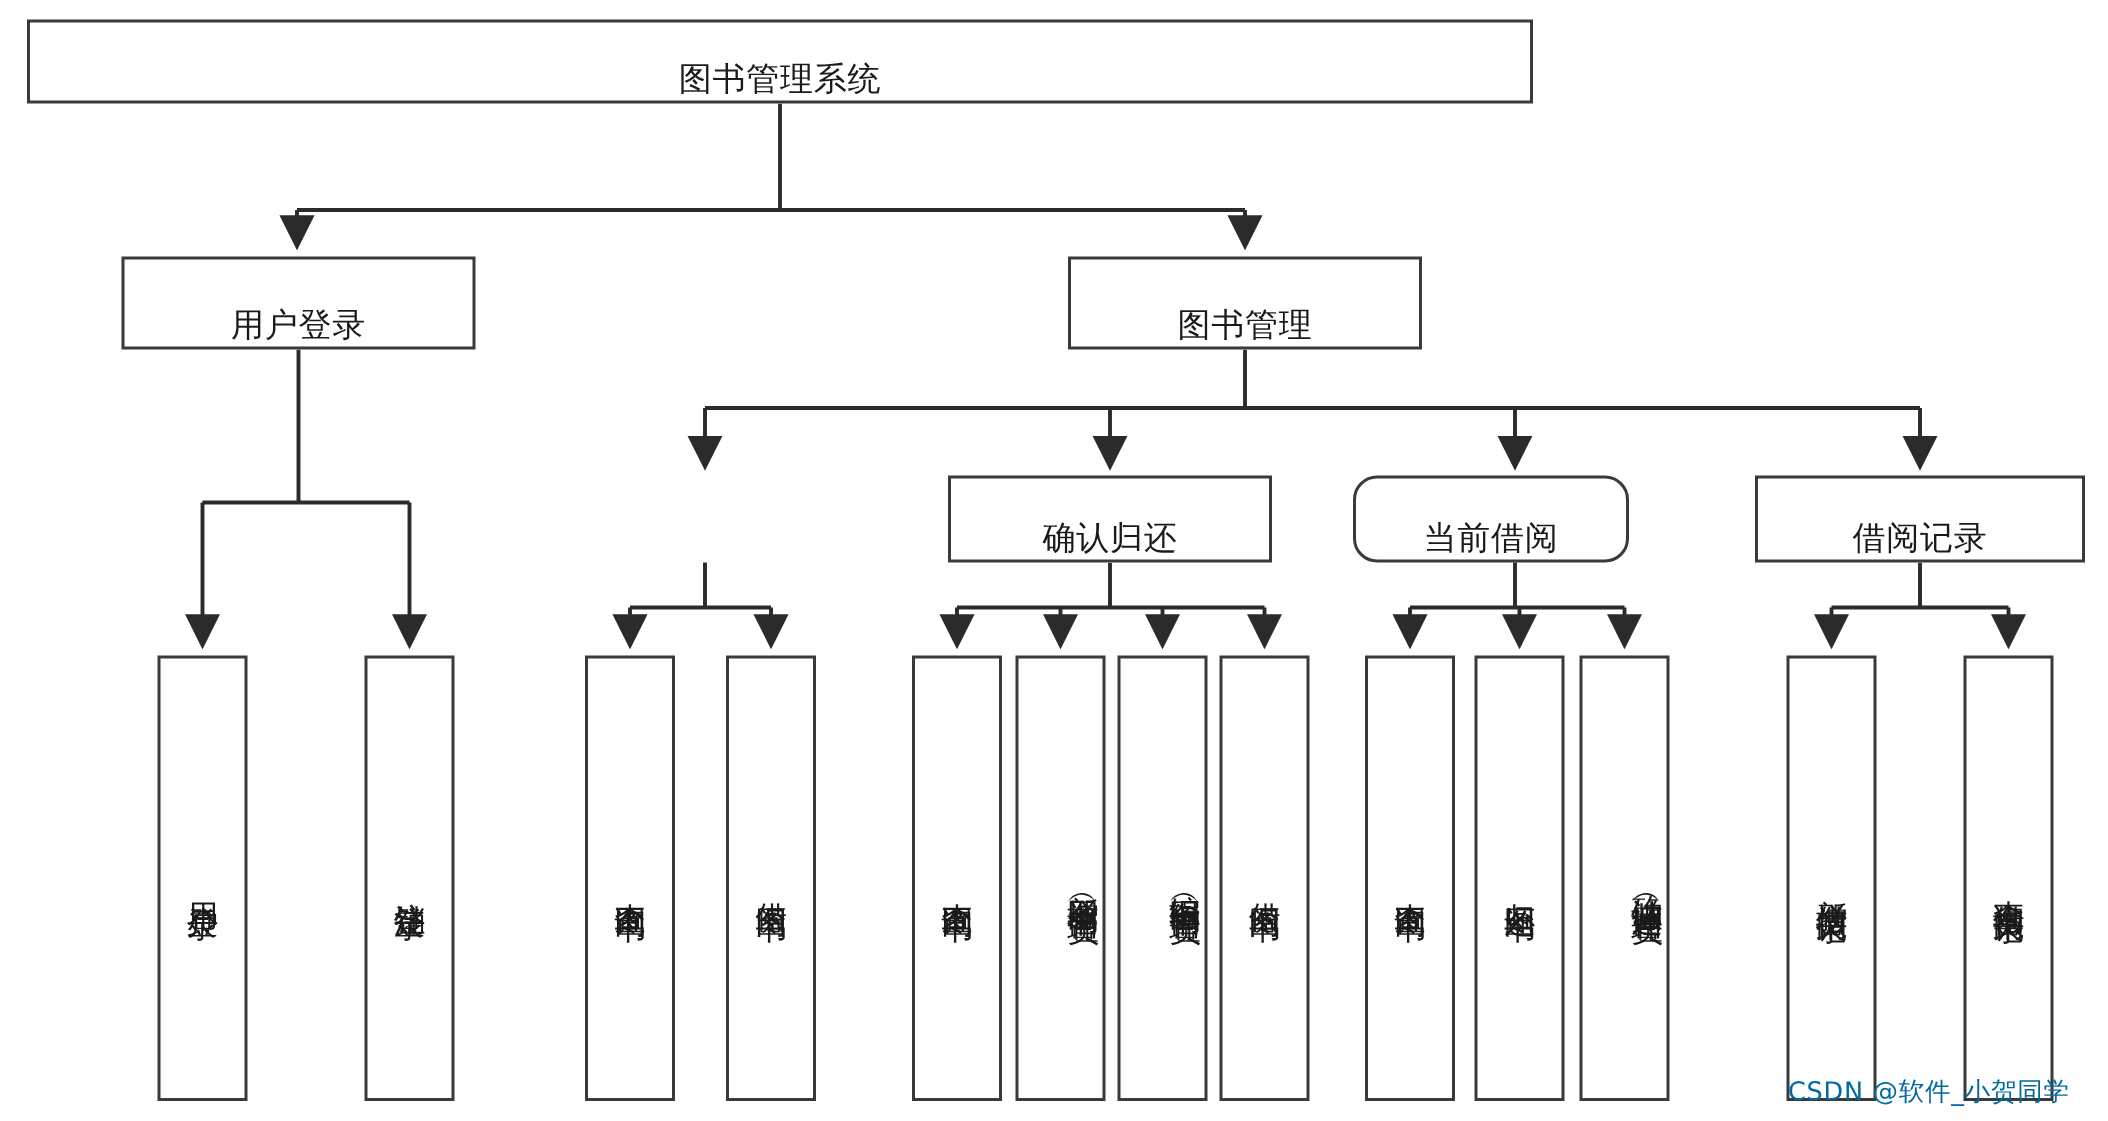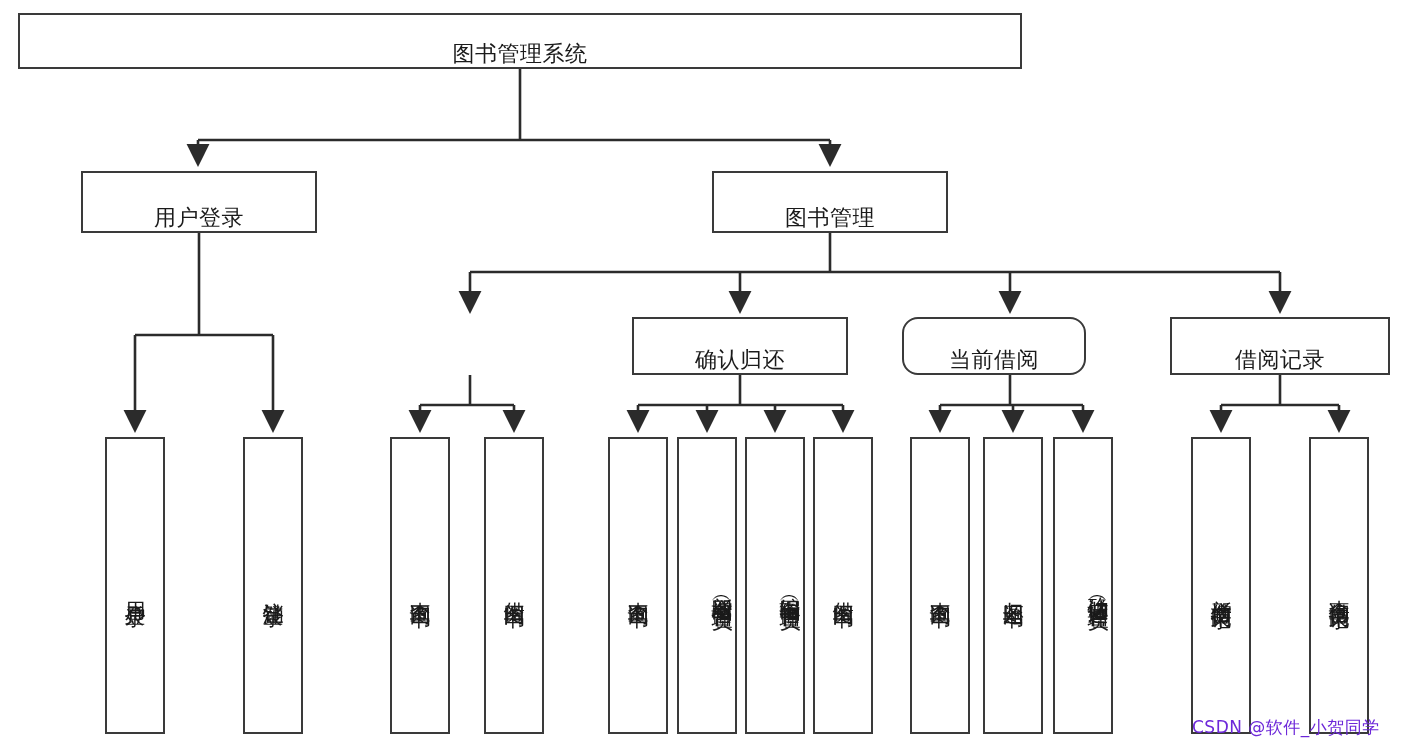--- a/index.html
+++ b/index.html
@@ -57,21 +57,21 @@
     text-orientation: upright;
     display: block;
     text-align: center;
   }
   .node.vert.start {
     align-items: flex-start;
   }
   .watermark {
     position: absolute;
     font-size: 17px;
-    color: #6d28d9;
+    color: #0369a1;
     white-space: nowrap;
     letter-spacing: 0.5px;
   }
 </style>
 </head>
 <body>
 
 <div id="canvas">
 
   <svg id="edges" viewBox="0 0 1405 747" width="1405" height="747" xmlns="http://www.w3.org/2000/svg">

